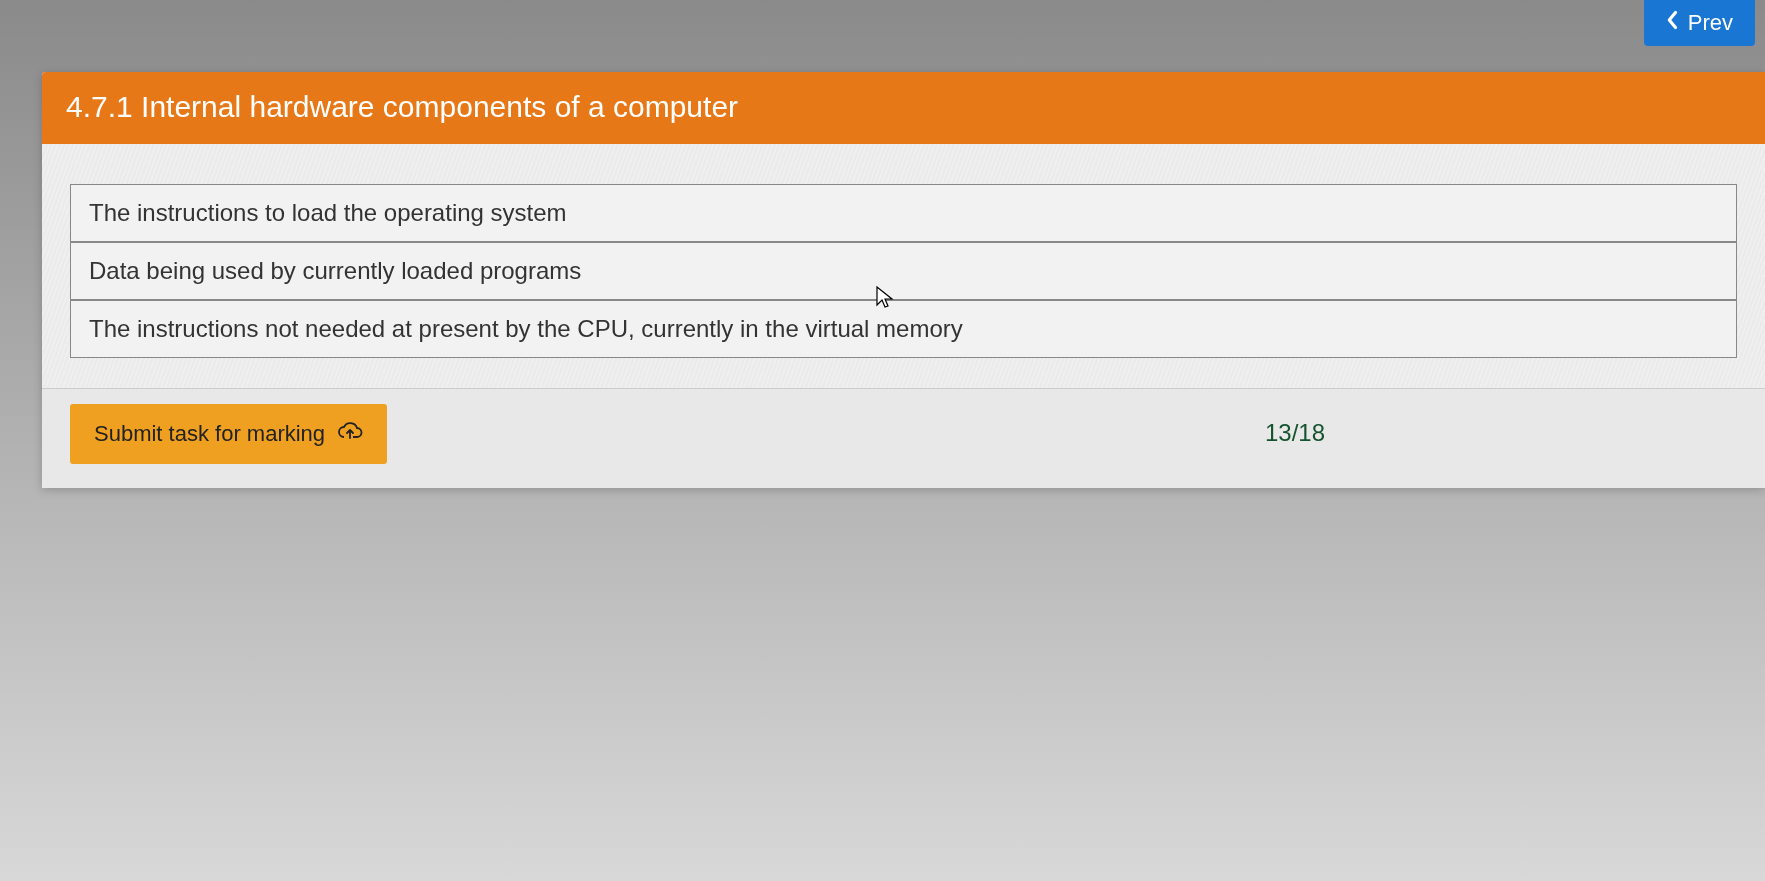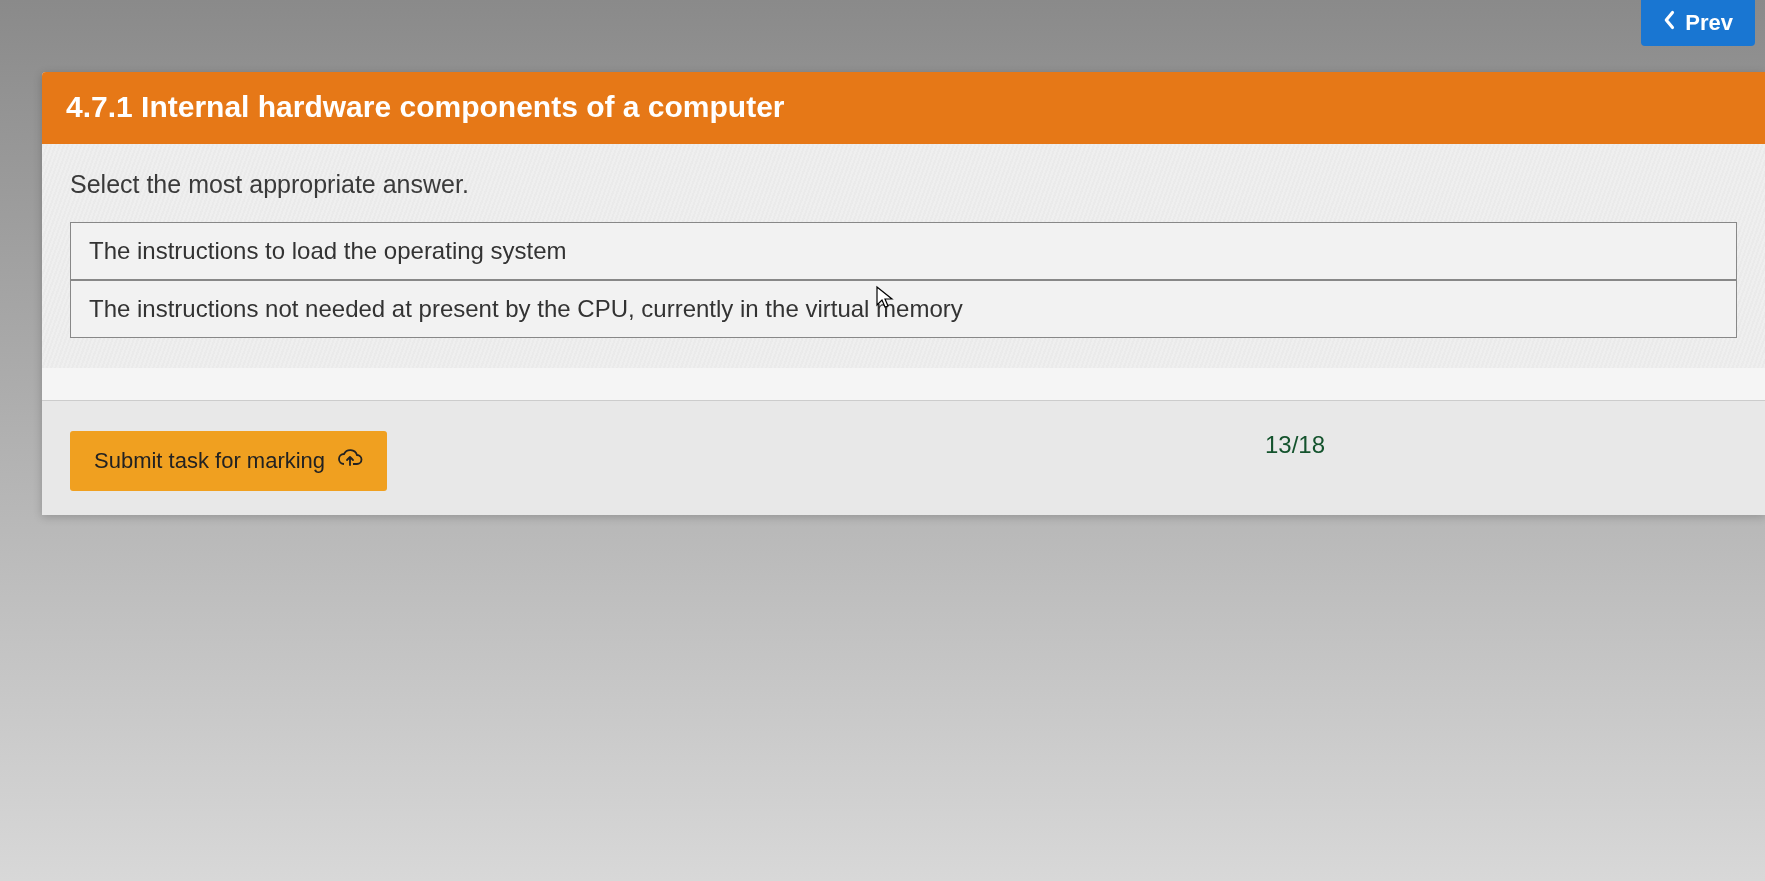--- a/index.html
+++ b/index.html
@@ -22,38 +22,37 @@
       background: #1976d2;
       color: #fff;
       border: none;
       padding: 10px 22px;
       font-size: 22px;
       cursor: pointer;
       display: flex;
       align-items: center;
       gap: 8px;
       border-radius: 0 0 4px 4px;
-      font-weight: bold;
     }
     .prev-btn svg { width: 14px; height: 20px; }
     .card {
       position: absolute;
       left: 42px;
       right: 0;
       top: 72px;
       background: #f5f5f5;
       border-radius: 4px 0 0 0;
       box-shadow: 0 2px 10px rgba(0,0,0,0.2);
     }
     .card-header {
       background: linear-gradient(to bottom, #e67817, #e67817);
       color: #fff;
       padding: 18px 24px 20px 24px;
       font-size: 30px;
-      font-weight: 700;
+      font-weight: 400;
       border-radius: 4px 0 0 0;
     }
     .question-area {
       padding: 22px 28px 30px 28px;
       background: #efefef;
       background-image: repeating-linear-gradient(110deg, rgba(0,0,0,0.02) 0 2px, rgba(255,255,255,0.02) 2px 4px);
     }
     .question-text {
       font-size: 25px;
       color: #3a3a3a;
@@ -68,24 +67,23 @@
       font-size: 24px;
       color: #333;
       cursor: pointer;
       text-align: left;
       position: relative;
     }
     .footer {
       display: flex;
       align-items: flex-start;
       justify-content: space-between;
-      padding: 30px 28px 24px 28px;
+      padding: 15px 28px 24px 28px;
       background: #e8e8e8;
       border-top: 1px solid #ccc;
-      margin-top: 32px;
     }
     .submit-btn {
       background: #f0a020;
       border: none;
       color: #222;
       font-size: 22px;
       padding: 16px 24px;
       cursor: pointer;
       display: flex;
       align-items: center;
@@ -122,26 +120,28 @@
     </span>
     <span>Prev</span>
   </button>
 
   <div class="card">
 
     <div class="card-header">4.7.1 Internal hardware components of a computer</div>
 
     <div class="question-area">
       <div class="question-text">
-        <div>Select the most appropriate answer.</div>
       </div>
 
       <div class="answers">
         <button class="answer-option">
           <span>The instructions to load the operating system</span>
+        </button>
+        <button class="answer-option">
+          <span>Data being used by currently loaded programs</span>
         </button>
         <button class="answer-option">
           <span>The instructions not needed at present by the CPU, currently in the virtual memory</span>
         </button>
       </div>
     </div>
 
     <div class="footer">
       <button class="submit-btn">
         <span>Submit task for marking</span>

